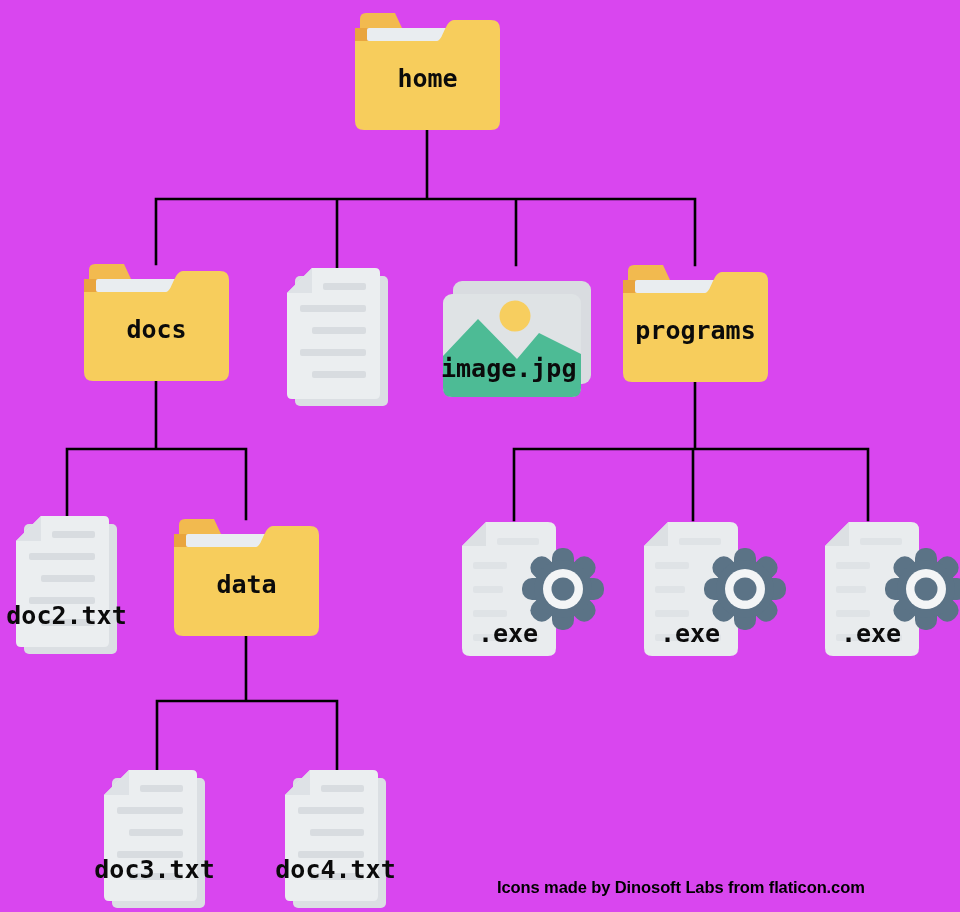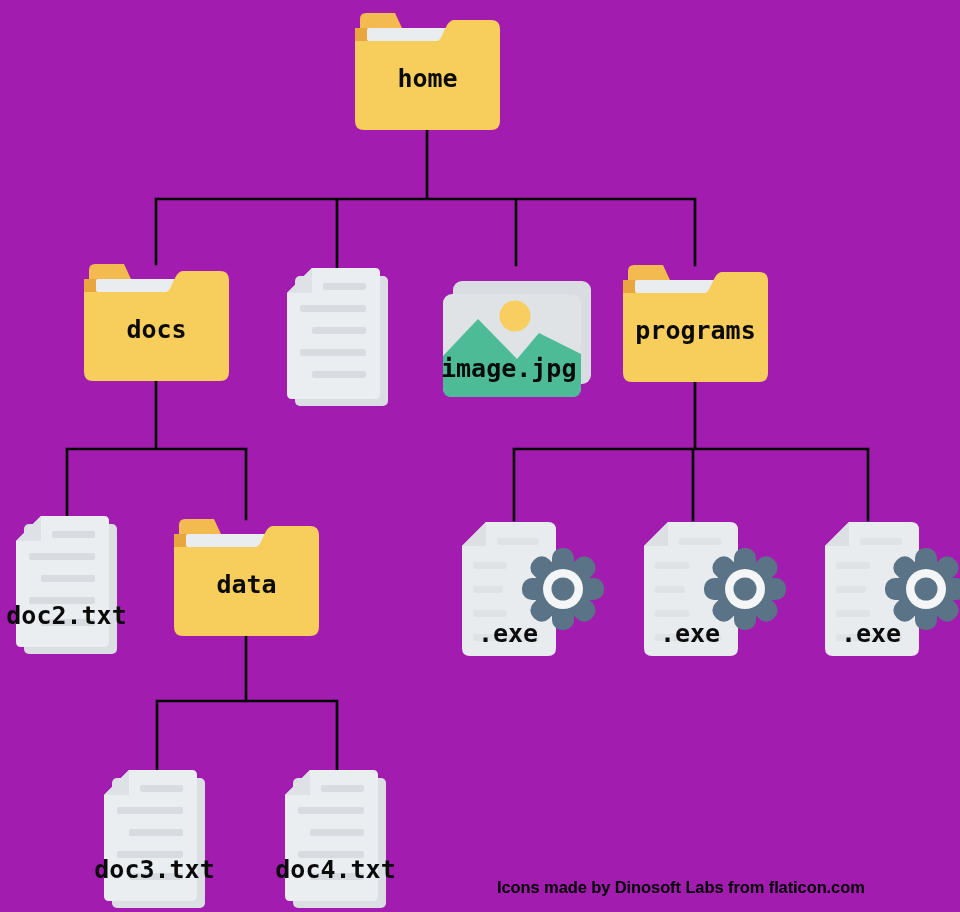--- a/index.html
+++ b/index.html
@@ -1,17 +1,17 @@
 <!DOCTYPE html>
 <html><head>
 <meta charset="utf-8">
 <style>
   html,body{margin:0;padding:0;background:#fff;}
   .canvas{
-    position:relative;width:960px;height:912px;background:#a21caf;
+    position:relative;width:960px;height:912px;background:#d946ef;
     overflow:hidden;font-family:"DejaVu Sans Mono",monospace;
   }
   .connectors{position:absolute;left:0;top:0;width:960px;height:912px;}
   .node{position:absolute;}
   .node svg{display:block;}
   .label{
     position:absolute;font-weight:bold;font-size:25px;color:#0b0b0b;
     white-space:nowrap;line-height:30px;
   }
   .folder .label{left:0;right:0;top:51px;text-align:center;}

